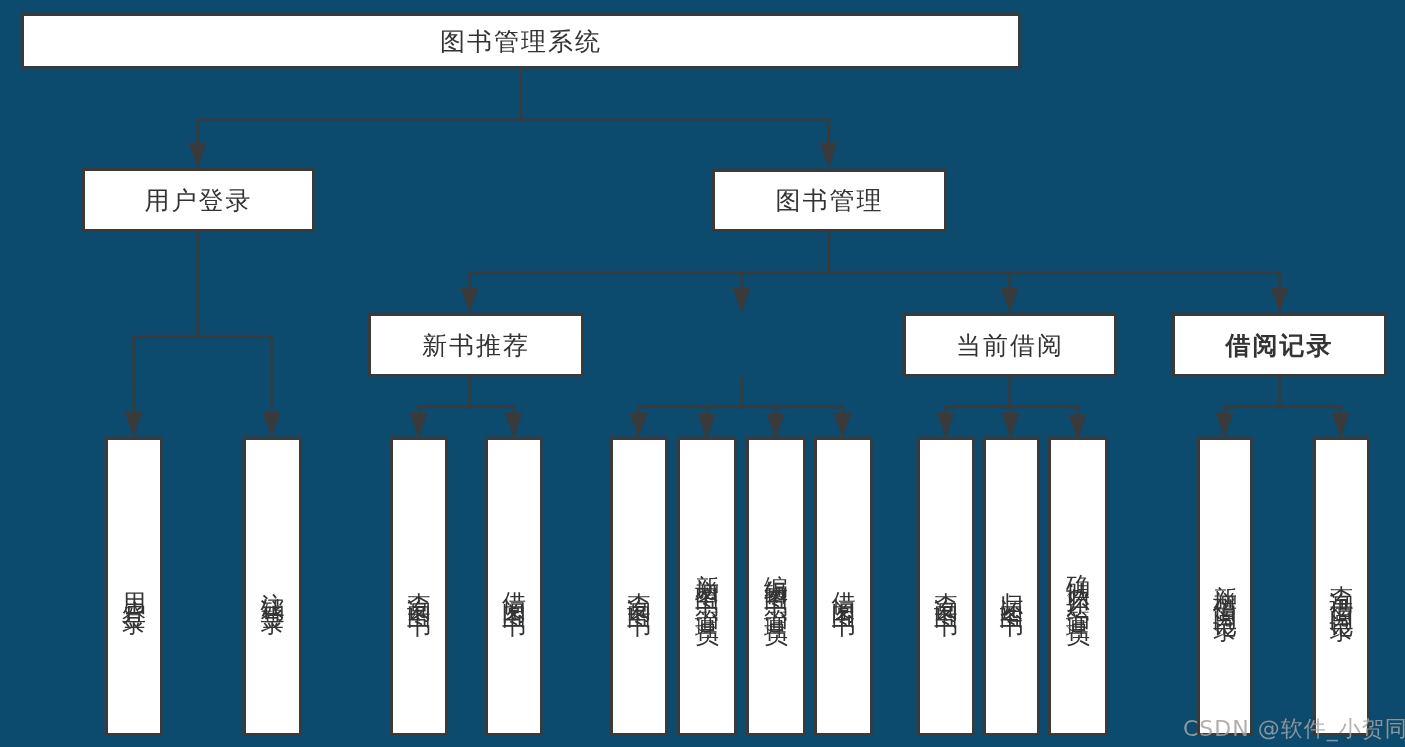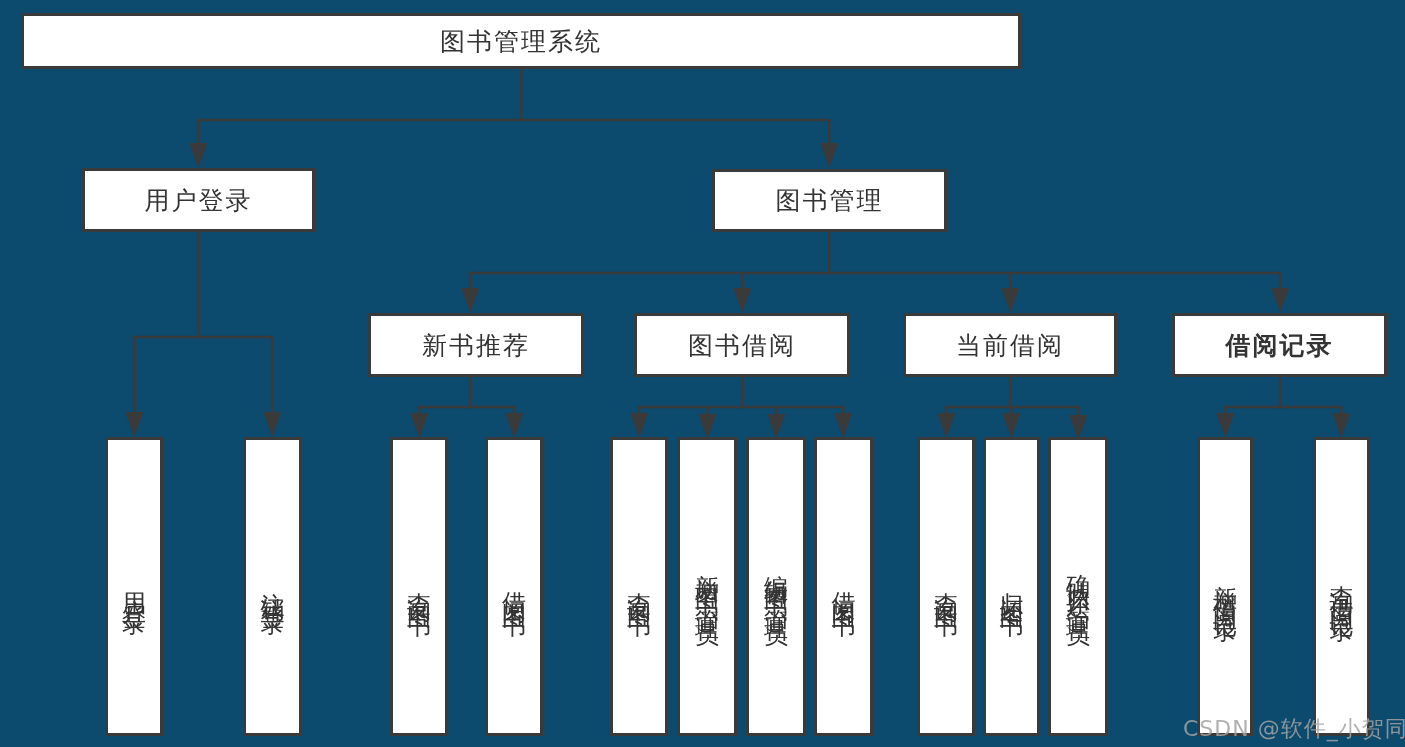--- a/index.html
+++ b/index.html
@@ -162,23 +162,20 @@
   <div class="box n-login">
     <span class="h-label">用户登录</span>
   </div>
   <div class="box n-mgmt">
     <span class="h-label">图书管理</span>
   </div>
 
   <div class="box n-sec0">
     <span class="h-label">新书推荐</span>
   </div>
-  <div class="box n-sec1">
-    <span class="h-label">图书借阅</span>
-  </div>
   <div class="box n-sec2">
     <span class="h-label">当前借阅</span>
   </div>
   <div class="box n-sec3">
     <span class="h-label">借阅记录</span>
   </div>
 
   <div class="box leaf v-box lf0">用户登录</div>
   <div class="box leaf v-box lf1">注销登录</div>
 

